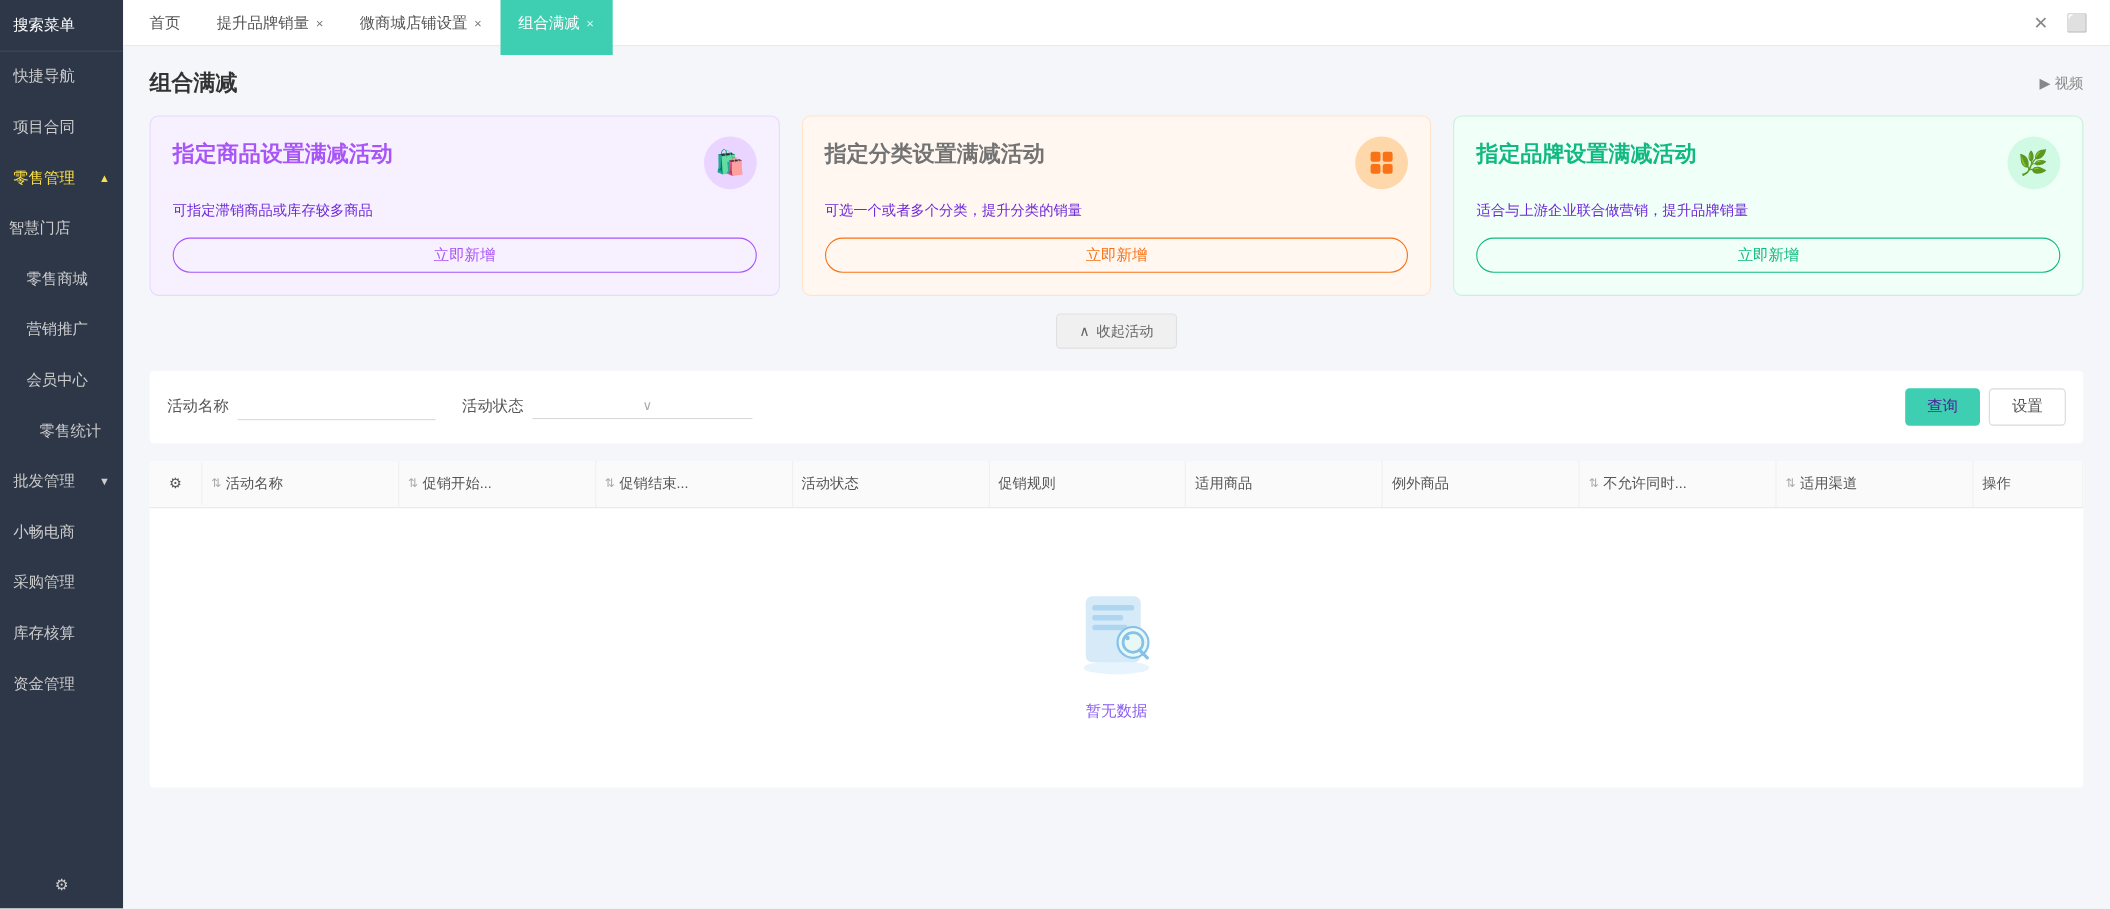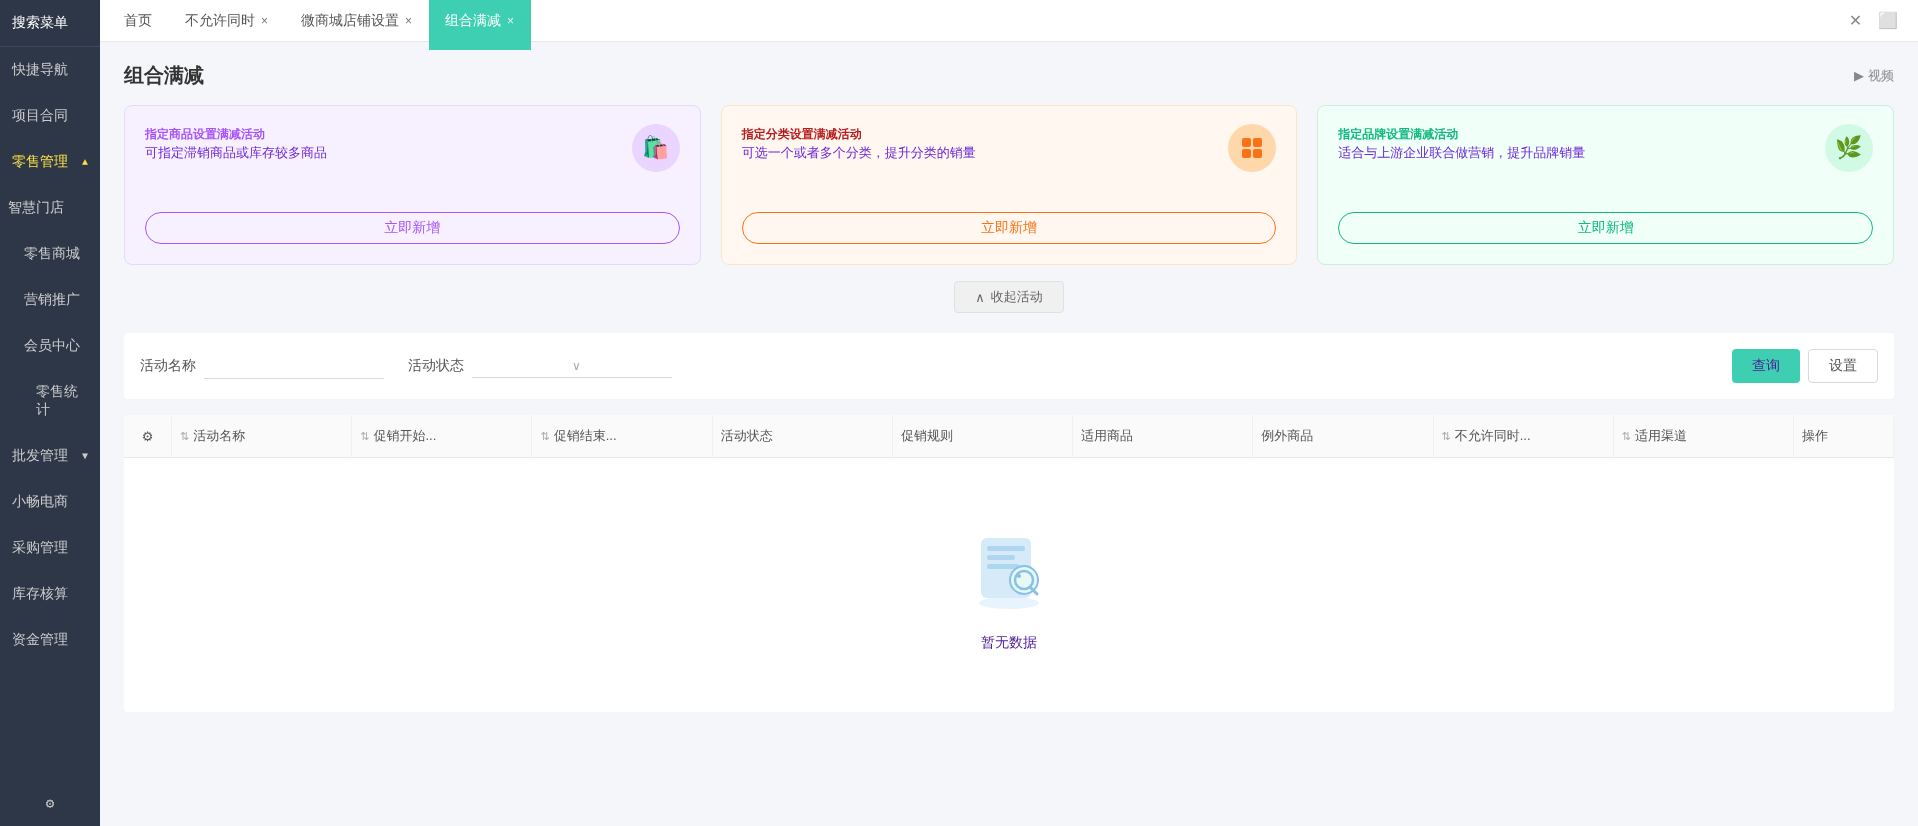--- a/index.html
+++ b/index.html
@@ -1,27 +1,26 @@
 <!DOCTYPE html>
 <html><head>
   <meta charset="utf-8">
   <style>
     * { box-sizing: border-box; margin: 0; padding: 0; }
     body { font-family: "Microsoft YaHei", "PingFang SC", sans-serif; font-size: 14px; background: #f0f2f5; display: flex; height: 826px; overflow: hidden; }
 
     
     .sidebar {
-      width: 100px;
+      width: 112px;
       background: #2d3748;
       color: #ccc;
       display: flex;
       flex-direction: column;
       flex-shrink: 0;
       height: 100%;
-      font-family: Liberation Mono, monospace;
     }
     .sidebar-search {
       padding: 14px 12px;
       font-size: 14px;
       color: #fff;
       border-bottom: 1px solid #3d4a5c;
       cursor: pointer;
     }
     .sidebar-item {
       padding: 14px 12px;
@@ -140,26 +139,26 @@
       position: relative;
       min-height: 160px;
       display: flex;
       flex-direction: column;
     }
     .promo-card.purple { background: #f7f0ff; border: 1px solid #e8d8ff; }
     .promo-card.orange { background: #fff7f0; border: 1px solid #ffe4cc; }
     .promo-card.green  { background: #f0fff8; border: 1px solid #c8f0dc; }
 
     .card-title {
-      font-size: 12px;
+      font-size: 20px;
       font-weight: 600;
-      margin-bottom: 0;
+      margin-bottom: 28px;
     }
     .promo-card.purple .card-title { color: #a855f7; }
-    .promo-card.orange .card-title { color: #b91c1c; }
+    .promo-card.orange .card-title { color: #737373; }
     .promo-card.green  .card-title { color: #10b981; }
 
     .card-desc {
       font-size: 13px;
       color: #6d28d9;
       flex: 1;
       line-height: 1.6;
     }
 
     .card-icon {
@@ -303,21 +302,21 @@
       flex-direction: column;
       align-items: center;
       padding: 60px 20px;
     }
     .empty-illustration {
       width: 100px;
       height: 100px;
       margin-bottom: 16px;
     }
     .empty-text {
-      color: #4c1d95;
+      color: #8b5cf6;
       font-size: 14px;
     }
   </style>
 </head>
 <body>
 
 <div class="sidebar">
   <div class="sidebar-search">搜索菜单</div>
   <div class="sidebar-item">
     <span>快捷导航</span>
@@ -365,21 +364,21 @@
   </div>
 </div>
 
 <div class="main">
 
   <div class="tab-bar">
     <div class="tab">
       <span>首页</span>
     </div>
     <div class="tab">
-      <span>不允许同时</span>
+      <span>提升品牌销量</span>
       <span class="tab-close">×</span>
     </div>
     <div class="tab">
       <span>微商城店铺设置</span>
       <span class="tab-close">×</span>
     </div>
     <div class="tab active">
       <span>组合满减</span>
       <span class="tab-close">×</span>
     </div>

